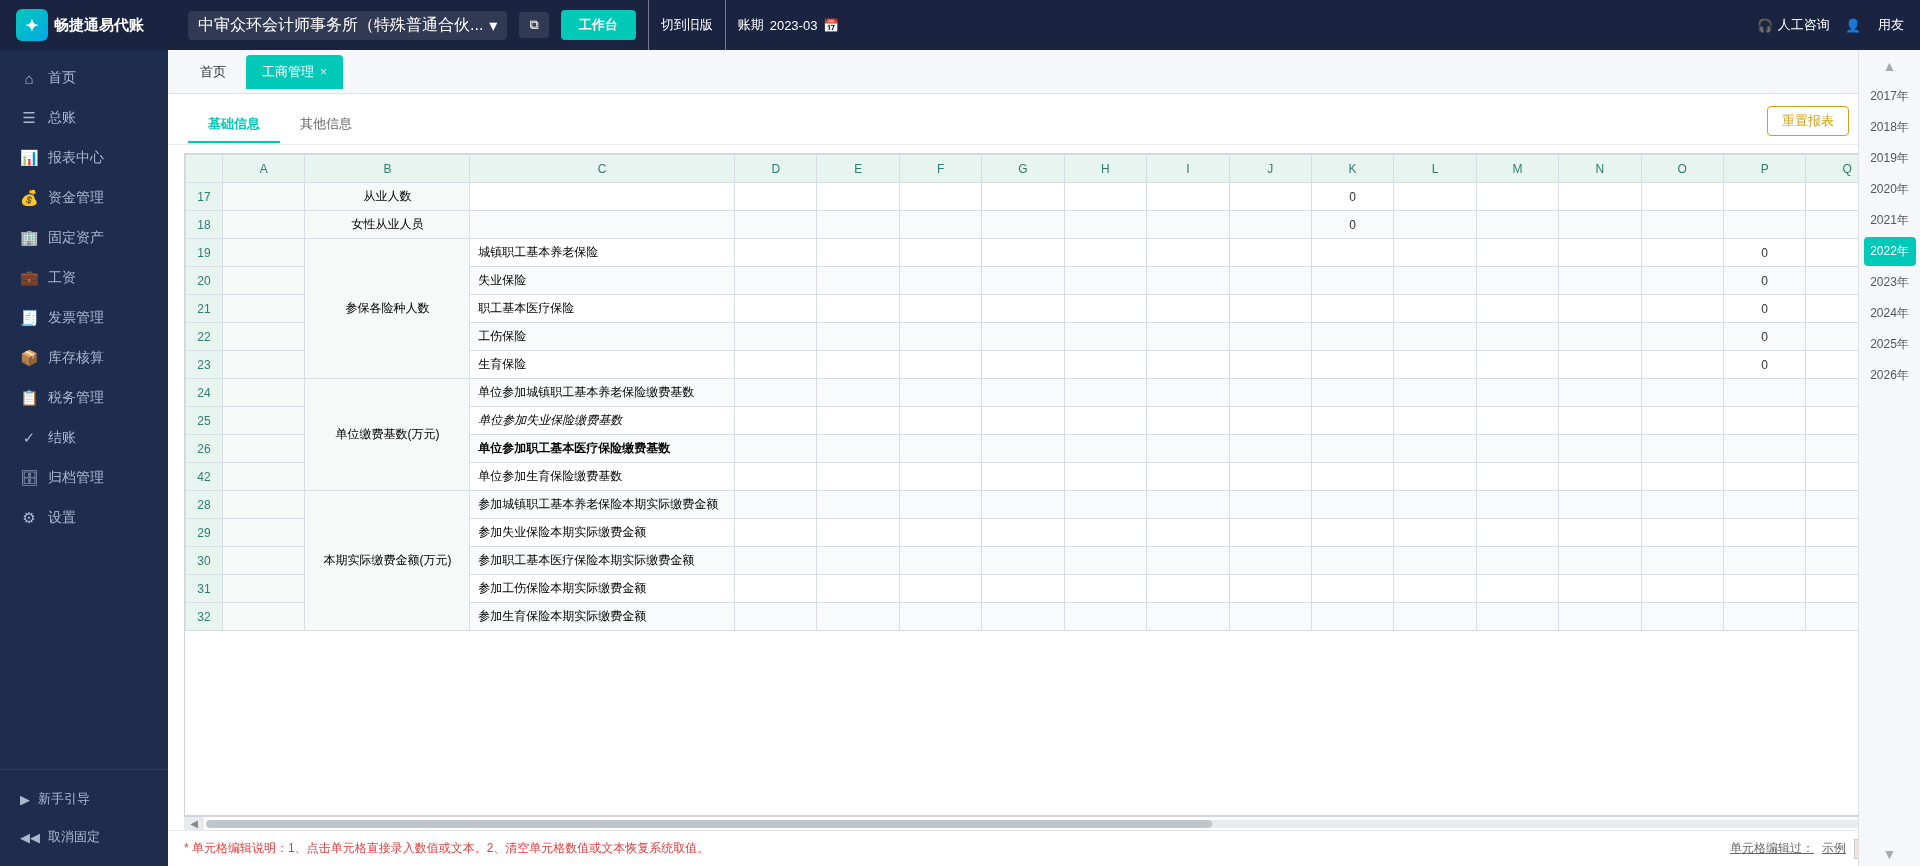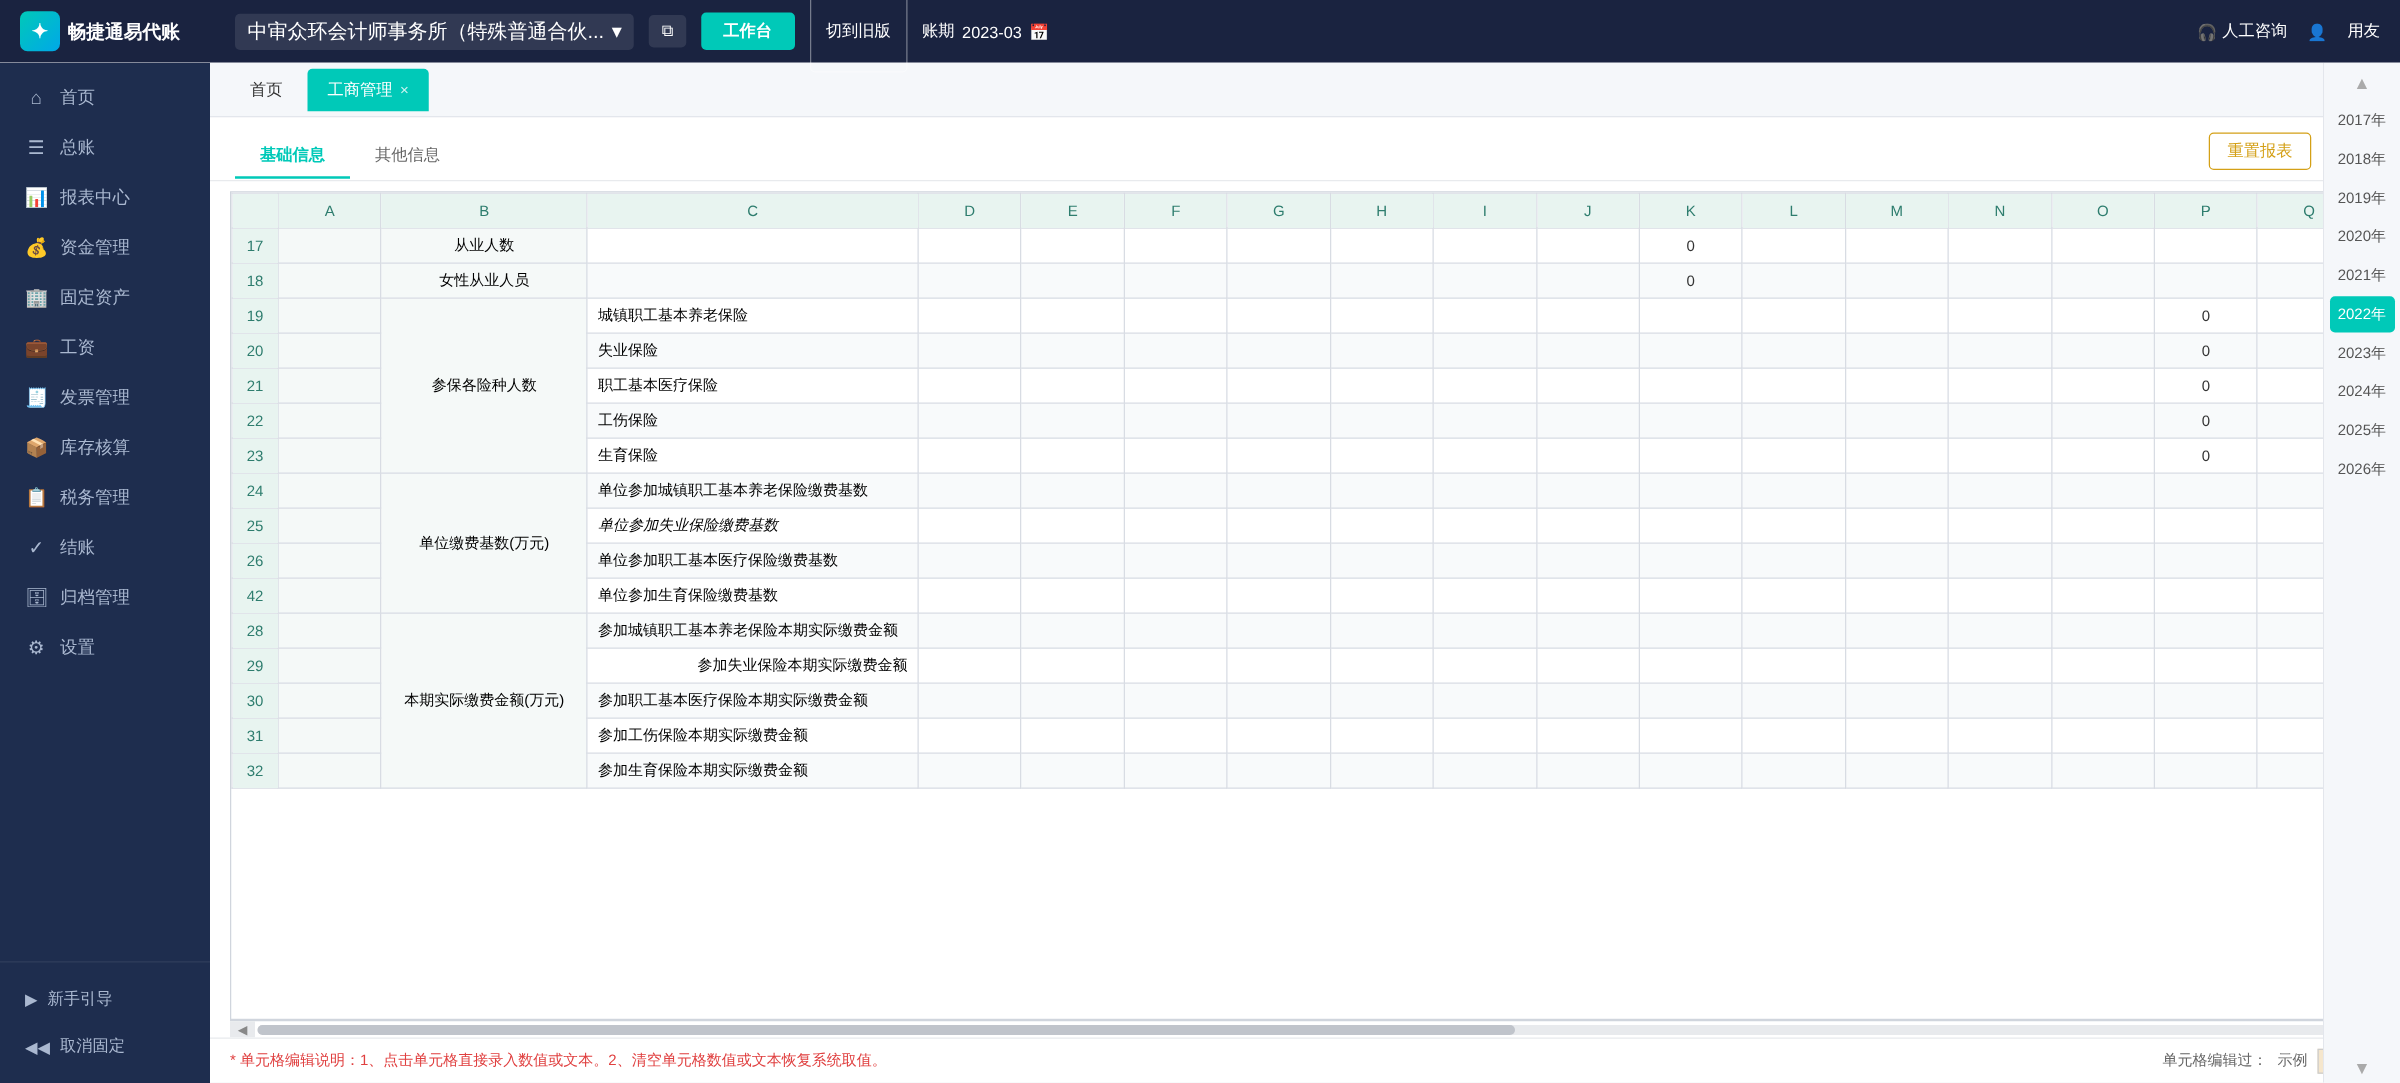--- a/index.html
+++ b/index.html
@@ -312,21 +312,21 @@
       border-top: 1px solid #e8eaed;
       display: flex;
       align-items: center;
       padding: 0 16px;
       font-size: 12px;
       color: #e04040;
       gap: 4px;
       justify-content: space-between;
     }
     .bottom-note { color: #e04040; font-size: 12px; }
-    .bottom-right { display: flex; align-items: center; gap: 8px; color: #666; font-size: 12px; }
+    .bottom-right { display: flex; align-items: center; gap: 8px; color: #666; font-size: 12px; text-decoration: underline; }
     .cell-edited-sample {
       width: 50px; height: 20px;
       background: #f5e6cc;
       border: 1px solid #ccc;
       display: inline-block;
     }
 
     
     .h-scroll-bar {
       height: 14px;
@@ -667,21 +667,21 @@
                   <td class="col-other"></td>
                   <td class="col-other"></td>
                   <td class="col-other"></td>
                   <td class="col-other"></td>
                   <td class="col-other"></td>
                   <td class="col-other"></td>
                 </tr>
                 <tr class="row-light2">
                   <td class="row-num">26</td>
                   <td class="col-a"></td>
-                  <td class="col-c" style="text-align: left;">单位参加职工基本医疗保险缴费基数</td>
+                  <td class="col-c" style="text-align: left; font-weight: bold;">单位参加职工基本医疗保险缴费基数</td>
                   <td class="col-other"></td>
                   <td class="col-other"></td>
                   <td class="col-other"></td>
                   <td class="col-other"></td>
                   <td class="col-other"></td>
                   <td class="col-other"></td>
                   <td class="col-other"></td>
                   <td class="col-other"></td>
                   <td class="col-other"></td>
                   <td class="col-other"></td>
@@ -725,21 +725,21 @@
                   <td class="col-other"></td>
                   <td class="col-other"></td>
                   <td class="col-other"></td>
                   <td class="col-other"></td>
                   <td class="col-other"></td>
                   <td class="col-other"></td>
                 </tr>
                 <tr class="row-light">
                   <td class="row-num">29</td>
                   <td class="col-a"></td>
-                  <td class="col-c" style="text-align: right;">参加失业保险本期实际缴费金额</td>
+                  <td class="col-c" style="text-align: left;">参加失业保险本期实际缴费金额</td>
                   <td class="col-other"></td>
                   <td class="col-other"></td>
                   <td class="col-other"></td>
                   <td class="col-other"></td>
                   <td class="col-other"></td>
                   <td class="col-other"></td>
                   <td class="col-other"></td>
                   <td class="col-other"></td>
                   <td class="col-other"></td>
                   <td class="col-other"></td>

